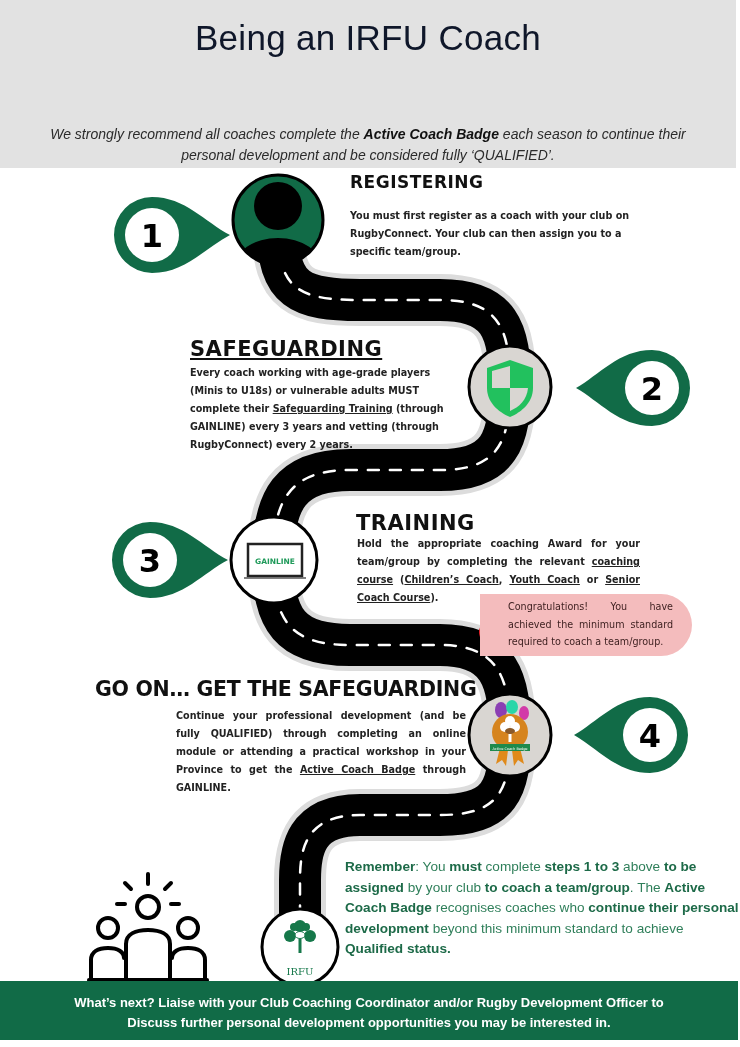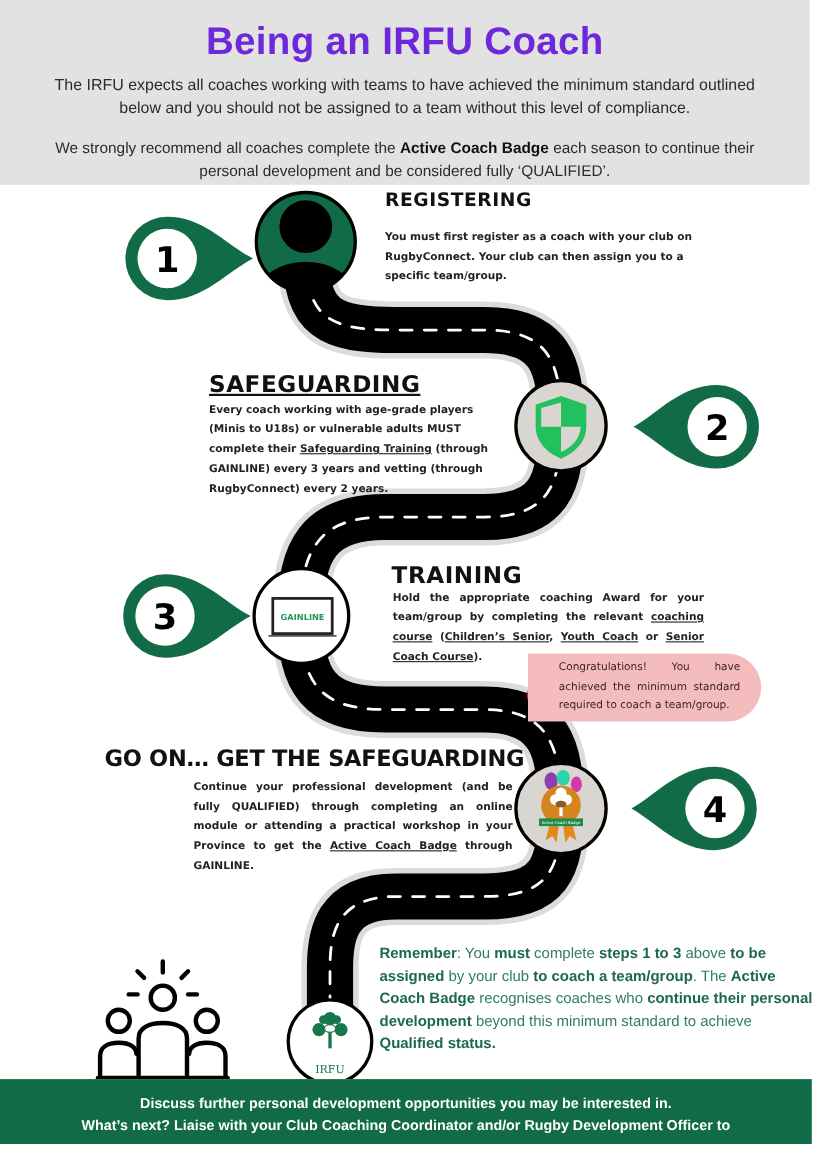--- a/index.html
+++ b/index.html
@@ -1,40 +1,39 @@
 <!DOCTYPE html>
 <html><head>
 <meta charset="utf-8">
 <style>
   * { box-sizing: border-box; margin: 0; padding: 0; }
   body { width: 740px; height: 1047px; background: #ffffff; font-family: "Liberation Sans", "DejaVu Sans", sans-serif; position: relative; overflow: hidden; }
   .header { position: absolute; left: 0; top: 0; width: 736px; height: 168px; background: #e2e2e2; text-align: center; }
-  .title { position: absolute; top: 18px; left: 0; width: 100%; font-size: 35px; font-weight: bold; color: #6d28d9; letter-spacing: 0.3px; }
+  .title { position: absolute; top: 18px; left: 0; width: 100%; font-size: 35px; font-weight: normal; color: #0f172a; letter-spacing: 0.3px; }
   .intro { position: absolute; top: 68px; left: 30px; width: 676px; font-size: 14.5px; line-height: 21px; color: #2b2b2b; }
-  .recommend { position: absolute; top: 124px; left: 30px; width: 676px; font-size: 14px; line-height: 21px; color: #2b2b2b; }
+  .recommend { position: absolute; top: 124px; left: 30px; width: 676px; font-size: 14px; line-height: 21px; font-style: italic; color: #2b2b2b; }
   .recommend b { color: #111; }
   svg.canvas { position: absolute; left: 0; top: 168px; }
   .heading { position: absolute; font-family: "DejaVu Sans", sans-serif; font-weight: bold; color: #111; letter-spacing: 0.5px; }
   .body-text { position: absolute; font-family: "DejaVu Sans", sans-serif; font-weight: bold; font-size: 9.6px; line-height: 18px; color: #222; }
   .body-text u { text-decoration: underline; }
   .justify { text-align: justify; text-align-last: left; }
   .congrats { position: absolute; left: 480px; top: 594px; width: 212px; height: 62px; background: #f4bcbd; border-radius: 0 31px 31px 0; }
   .congrats-text { position: absolute; left: 508px; top: 598px; width: 165px; font-family: "DejaVu Sans", sans-serif; font-weight: normal; font-size: 9.6px; line-height: 17.5px; color: #3b1e1e; text-align: justify; text-align-last: left; }
   .remember { position: absolute; left: 345px; top: 857px; width: 395px; font-size: 13.6px; line-height: 20.5px; color: #2f7f5a; }
   .remember b { color: #1d6a48; }
   .footer { position: absolute; left: 0; top: 981px; width: 738px; height: 59px; background: #116b47; text-align: center; }
   .footer-text { position: absolute; left: 20px; top: 12px; width: 698px; font-size: 13px; line-height: 20px; color: #ffffff; font-weight: bold; }
   .gainline-text { font-family: "DejaVu Sans", sans-serif; font-weight: bold; }
 </style>
 </head>
 <body>
 
 <div class="header">
   <div class="title">Being an IRFU Coach</div>
-  <div class="intro">The IRFU expects all coaches working with teams to have achieved the minimum standard outlined below and you should not be assigned to a team without this level of compliance.</div>
   <div class="recommend"><span>We strongly recommend all coaches complete the </span><b>Active Coach Badge</b><span> each season to continue their personal development and be considered fully ‘QUALIFIED’.</span></div>
 </div>
 
 <svg class="canvas" width="740" height="813" viewBox="0 168 740 813" xmlns="http://www.w3.org/2000/svg">
 
   <g fill="none" stroke-linecap="round" stroke-linejoin="round">
     <path d="M278 230 C 278 290, 300 300, 360 300 L 440 300 C 500 300, 510 330, 510 385 C 510 440, 500 470, 440 470 L 350 470 C 290 470, 273 500, 273 560 C 273 620, 290 645, 350 645 L 440 645 C 500 645, 510 680, 510 735 C 510 790, 500 815, 440 815 L 360 815 C 305 815, 300 850, 300 880 L 300 950" stroke="#dcdcdc" stroke-width="52"></path>
     <path d="M278 230 C 278 290, 300 300, 360 300 L 440 300 C 500 300, 510 330, 510 385 C 510 440, 500 470, 440 470 L 350 470 C 290 470, 273 500, 273 560 C 273 620, 290 645, 350 645 L 440 645 C 500 645, 510 680, 510 735 C 510 790, 500 815, 440 815 L 360 815 C 305 815, 300 850, 300 880 L 300 950" stroke="#000" stroke-width="42"></path>
     <path d="M278 230 C 278 290, 300 300, 360 300 L 440 300 C 500 300, 510 330, 510 385 C 510 440, 500 470, 440 470 L 350 470 C 290 470, 273 500, 273 560 C 273 620, 290 645, 350 645 L 440 645 C 500 645, 510 680, 510 735 C 510 790, 500 815, 440 815 L 360 815 C 305 815, 300 850, 300 880 L 300 950" stroke="#fff" stroke-width="2.5" stroke-dasharray="11 11"></path>
   </g>
@@ -139,28 +138,28 @@
   </g>
 </svg>
 
 <div class="heading" style="left:350px; top:172px; font-size:17px;">REGISTERING</div>
 <div class="body-text" style="left:350px; top:207px; width:285px;">You must first register as a coach with your club on RugbyConnect. Your club can then assign you to a specific team/group.</div>
 
 <div class="heading" style="left:190px; top:337px; font-size:21px;text-decoration:underline;">SAFEGUARDING</div>
 <div class="body-text" style="left:190px; top:364px; width:265px;"><span>Every coach working with age-grade players (Minis to U18s) or vulnerable adults MUST complete their </span><u>Safeguarding Training</u><span> (through GAINLINE) every 3 years and vetting (through RugbyConnect) every 2 years.</span></div>
 
 <div class="heading" style="left:356px; top:511px; font-size:21px;">TRAINING</div>
-<div class="body-text justify" style="left:357px; top:535px; width:283px;"><span>Hold the appropriate coaching Award for your team/group by completing the relevant </span><u>coaching course</u><span> (</span><u>Children’s Senior</u><span>,  </span><u>Youth Coach</u><span> or </span><u>Senior Coach Course</u><span>).</span></div>
+<div class="body-text justify" style="left:357px; top:535px; width:283px;"><span>Hold the appropriate coaching Award for your team/group by completing the relevant </span><u>coaching course</u><span> (</span><u>Children’s Coach</u><span>,  </span><u>Youth Coach</u><span> or </span><u>Senior Coach Course</u><span>).</span></div>
 
 <div class="congrats"></div>
 <div class="congrats-text">Congratulations! You have achieved the minimum standard required to coach a team/group.</div>
 
 <div class="heading" style="left:95px; top:677px; font-size:20.5px; letter-spacing:-0.3px;">GO ON… GET THE SAFEGUARDING</div>
 <div class="body-text justify" style="left:176px; top:707px; width:290px;"><span>Continue your professional development (and be fully QUALIFIED) through completing an online module or attending a practical workshop in your Province to get the </span><u>Active Coach Badge</u><span> through GAINLINE.</span></div>
 
 <div class="remember"><b>Remember</b><span>: You </span><b>must</b><span> complete </span><b>steps 1 to 3</b><span> above </span><b>to be assigned</b><span> by your club </span><b>to coach a team/group</b><span>. The </span><b>Active Coach Badge</b><span> recognises coaches who </span><b>continue their personal development</b><span> beyond this minimum standard to achieve </span><b>Qualified status.</b></div>
 
 <div class="footer">
   <div class="footer-text">
+    <div>What’s next? Liaise with your Club Coaching Coordinator and/or Rugby Development Officer  to</div>
     <div>Discuss further personal development opportunities you may be interested in.</div>
-    <div>What’s next? Liaise with your Club Coaching Coordinator and/or Rugby Development Officer  to</div>
   </div>
 </div>
 
 </body></html>

